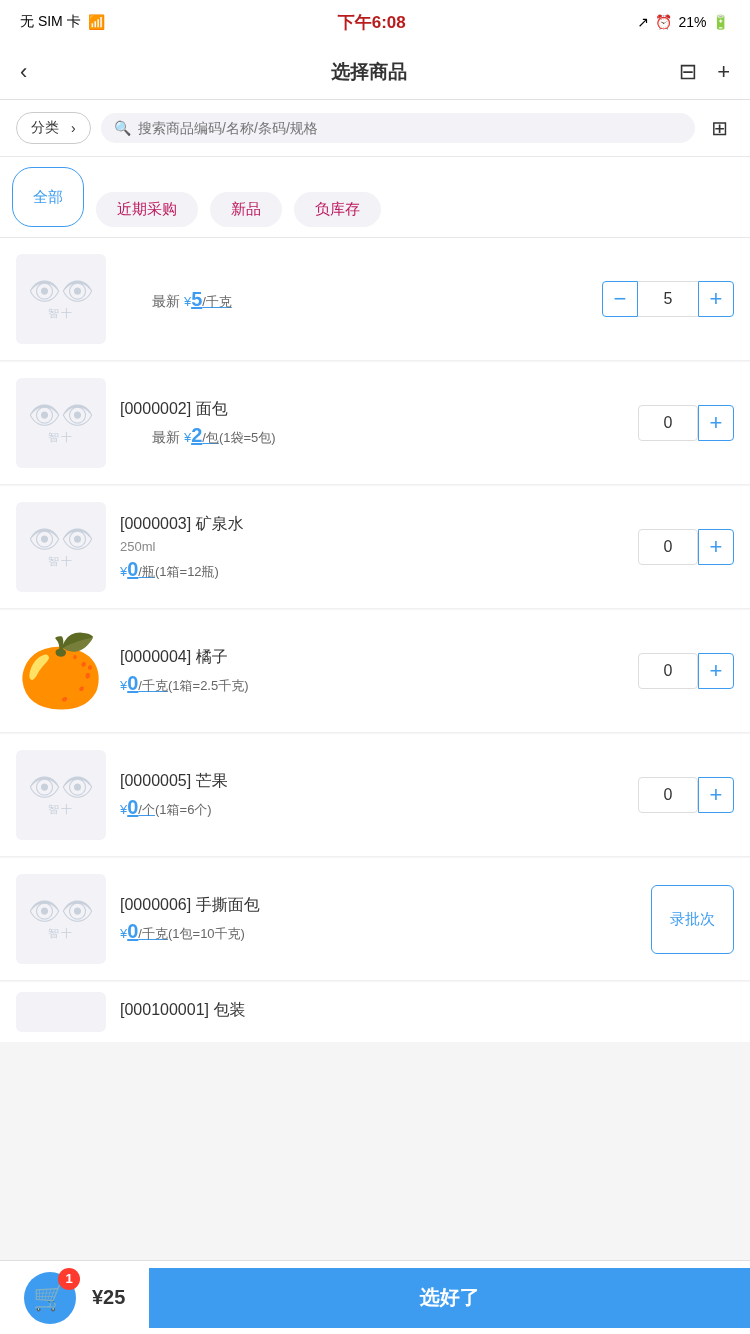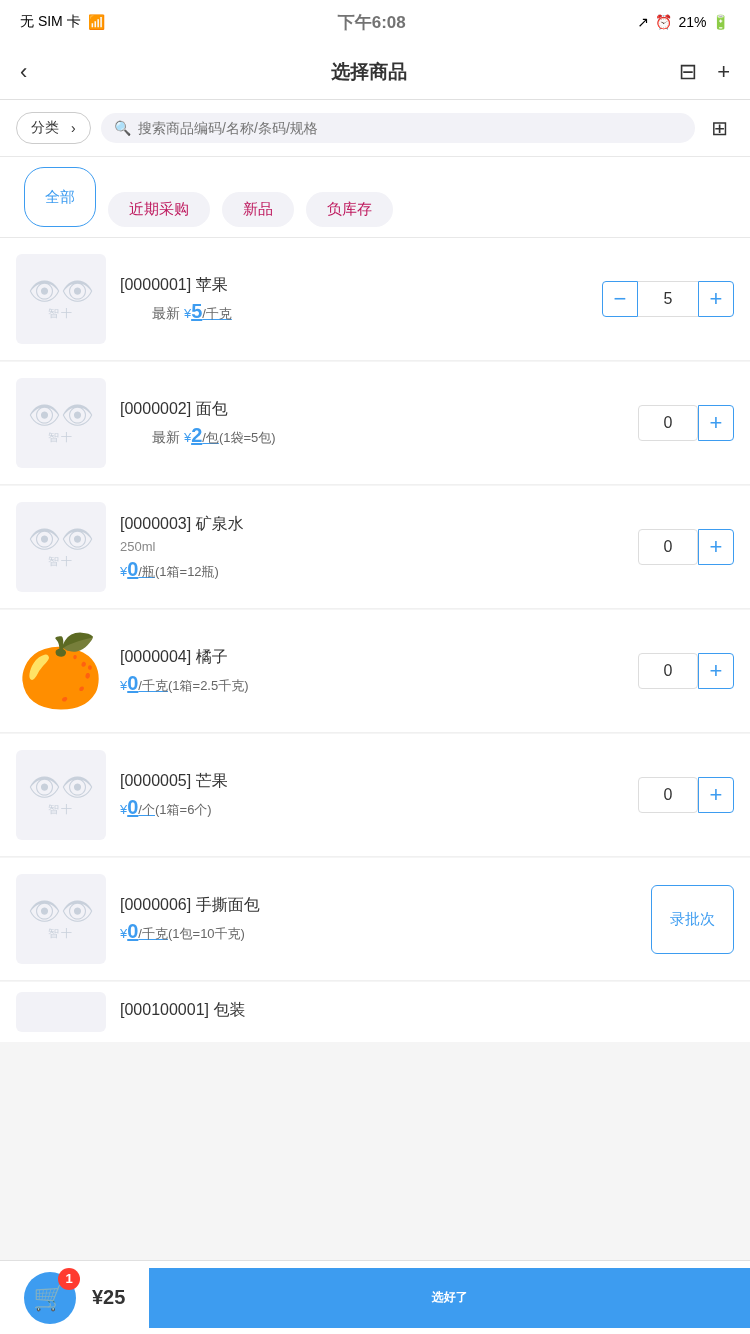--- a/index.html
+++ b/index.html
@@ -17,21 +17,21 @@
       background: #fff;
       height: 44px;
       display: flex;
       align-items: center;
       justify-content: space-between;
       padding: 4px 20px;
       font-size: 15px;
       font-weight: 500;
     }
     .status-left { font-size: 14px; color: #000; display: flex; align-items: center; gap: 8px; }
-    .status-center { font-size: 17px; font-weight: 600; color: #737373; }
+    .status-center { font-size: 17px; font-weight: 600; color: #b91c1c; }
     .status-right { font-size: 14px; color: #000; display: flex; align-items: center; gap: 6px; }
 
     
     .nav-bar {
       background: #fff;
       height: 56px;
       display: flex;
       align-items: center;
       justify-content: space-between;
       padding: 0 20px;
@@ -103,21 +103,21 @@
       font-size: 20px;
       color: #333;
       cursor: pointer;
       padding: 2px 6px;
     }
 
     
     .filter-tabs {
       background: #fff;
       display: flex;
-      padding: 10px 24px;
+      padding: 10px 12px;
       gap: 12px;
       border-bottom: 1px solid #e8e8e8;
     }
     .filter-tab {
       padding: 7px 20px;
       border-radius: 20px;
       font-size: 15px;
       cursor: pointer;
       border: 1px solid transparent;
     }
@@ -317,21 +317,21 @@
       font-weight: 700;
       color: #333;
       margin-left: 16px;
     }
     .confirm-btn {
       flex: 1;
       height: 60px;
       background: #3d9cf0;
       border: none;
       color: #fff;
-      font-size: 12px;
+      font-size: 20px;
       font-weight: 600;
       cursor: pointer;
     }
 
     
     .partial-item {
       background: #fff;
       display: flex;
       align-items: center;
       padding: 16px;
@@ -388,21 +388,20 @@
 <div class="product-list">
 
   <div class="product-item">
     <div class="product-image">
       <div class="owl-logo">
         <span class="owl-eyes">👁👁</span>
         <span class="owl-text">智十</span>
       </div>
     </div>
     <div class="product-info">
-      <div class="product-name">[0000001] 苹果</div>
       <div class="product-price">
         <span class="price-label">最新 </span>
         <span class="price-currency">¥</span><span class="price-amount">5</span><span class="price-unit">/千克</span>
       </div>
     </div>
     <div class="qty-controls">
       <button class="qty-btn minus">−</button>
       <input class="qty-input" value="5" type="text" style="">
       <button class="qty-btn plus">+</button>
     </div>

